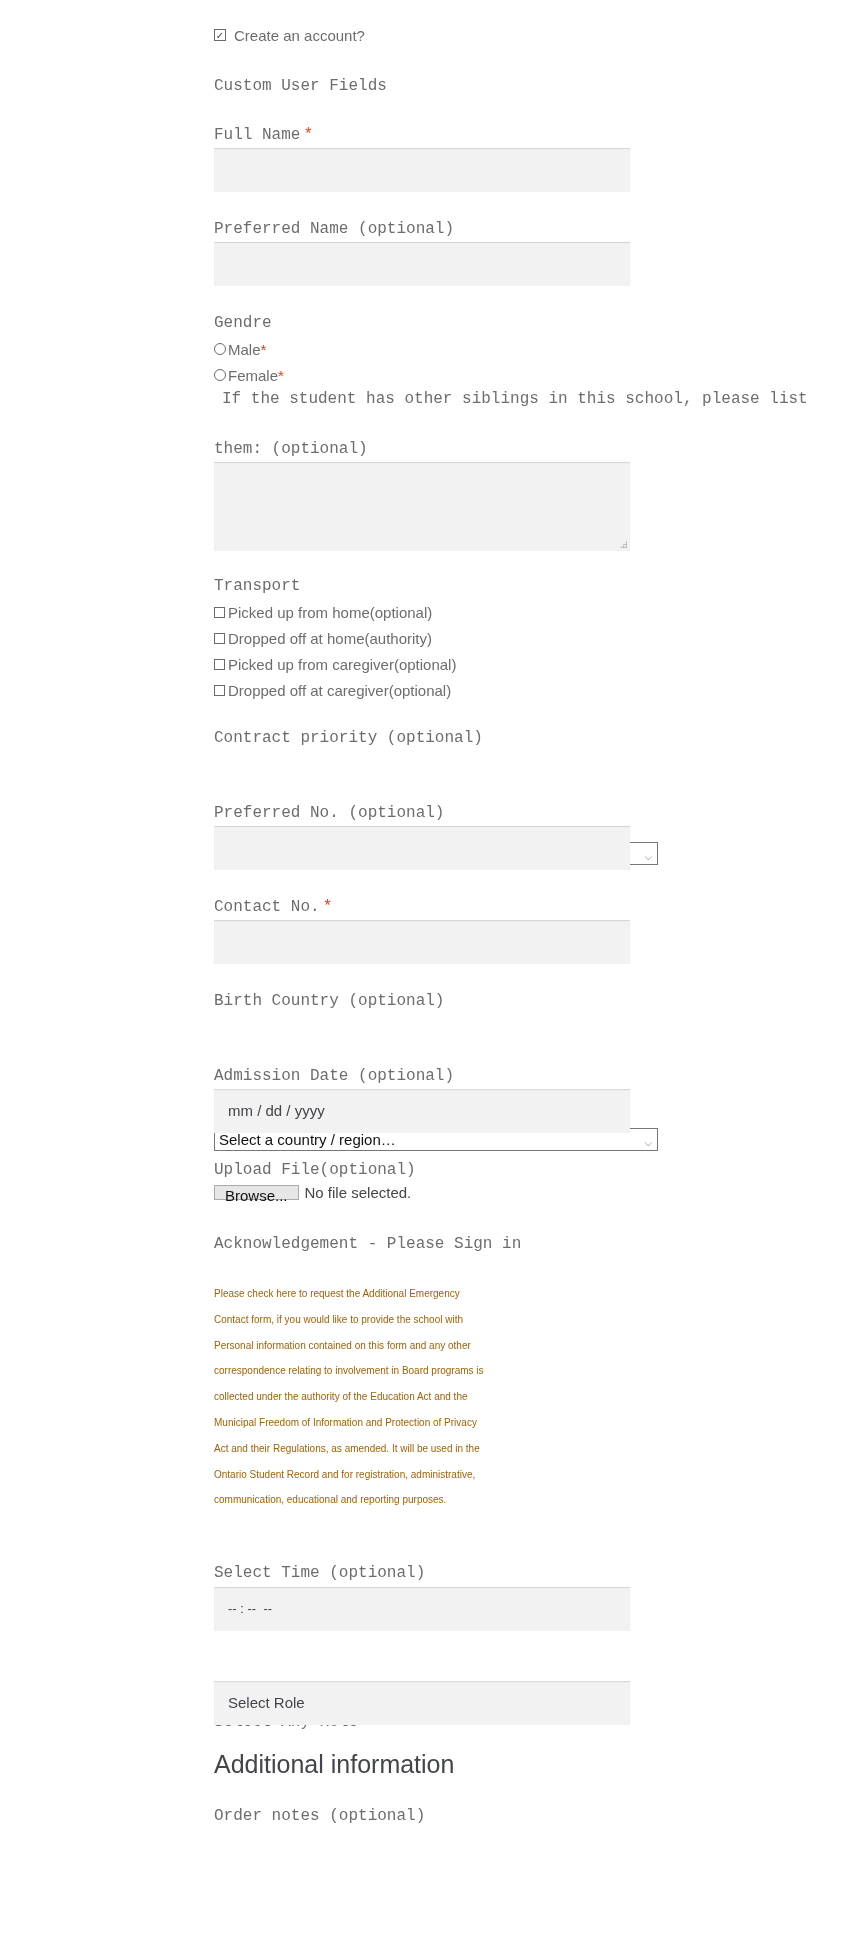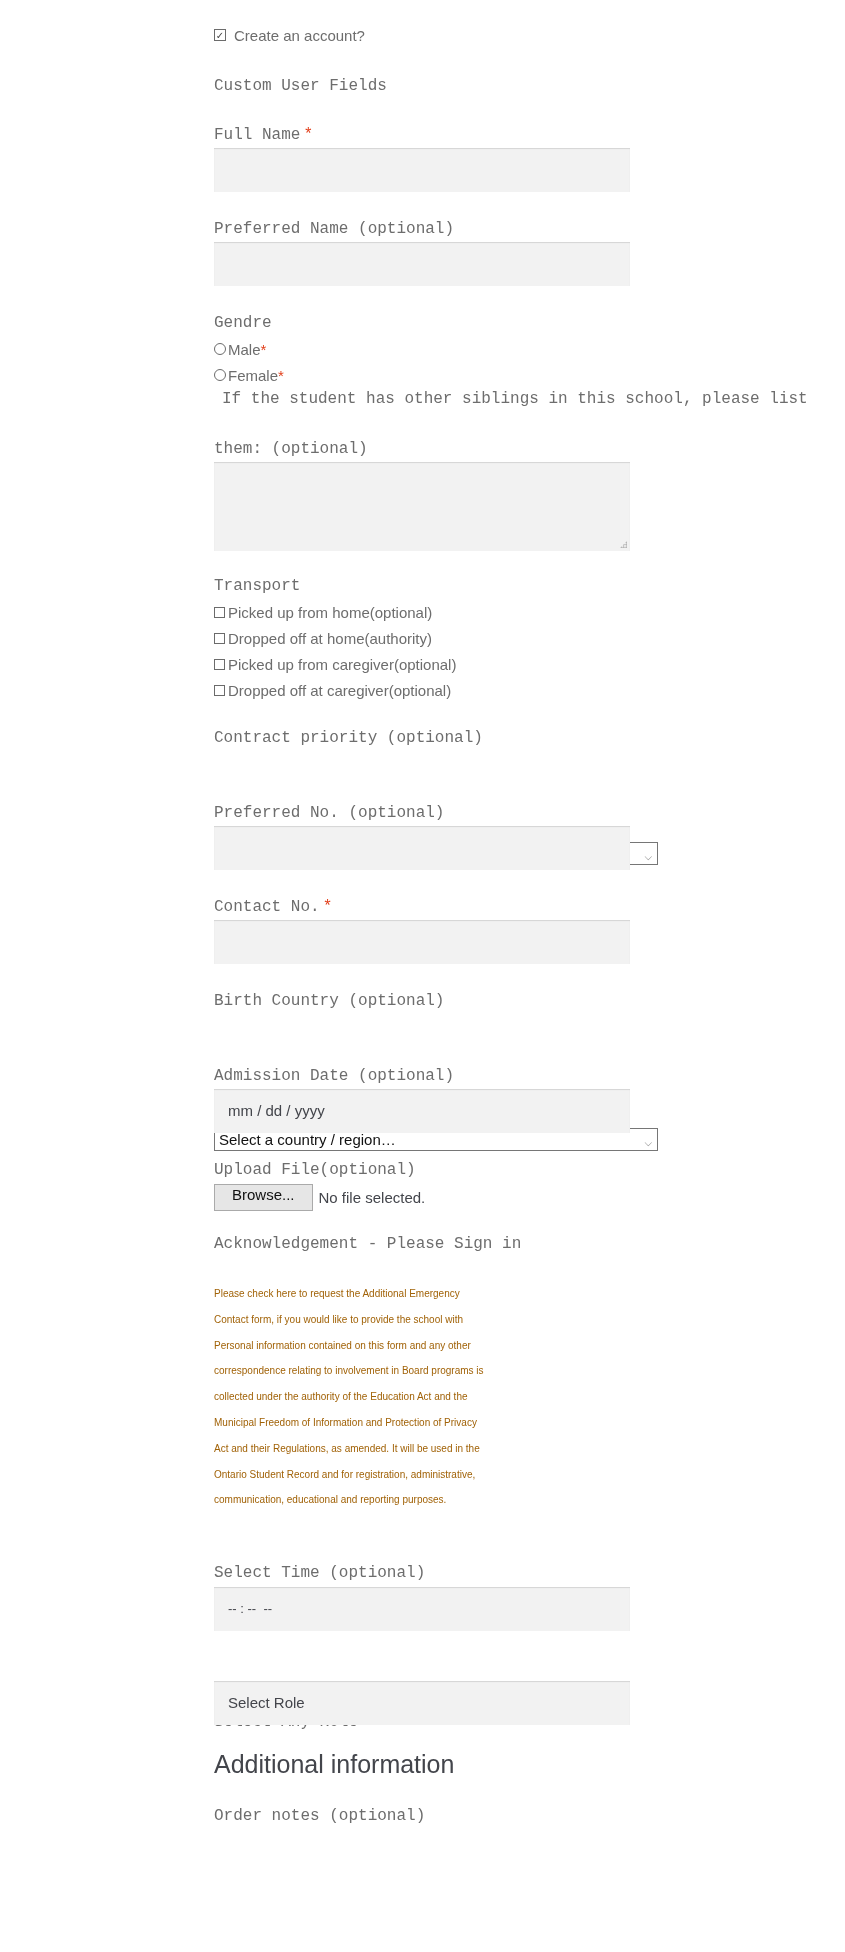--- a/index.html
+++ b/index.html
@@ -15,21 +15,21 @@
   .grip { position:absolute; right:3px; bottom:3px; width:7px; height:7px;
           background:
             radial-gradient(circle, #999 0.8px, transparent 1px) 0 0/2.5px 2.5px; opacity:.8;
           clip-path:polygon(100% 0,100% 100%,0 100%); }
   .sel { width:444px; height:23px; border:1px solid #767676; box-sizing:border-box; background:#fff; color:#111; font-size:15px; line-height:21px; padding-left:4px; position:relative; }
   .sel .chev { position:absolute; right:5px; top:3px; color:#8a8a8a; font-size:10px; }
   .opt-row { display:flex; align-items:center; height:20px; font-size:15px; color:#6d6d6d; }
   .cbx { width:11px; height:11px; border:1px solid #6b6b6b; box-sizing:border-box; margin-right:3px; background:#fff; display:inline-block; }
   .radio { width:12px; height:12px; border:1px solid #6b6b6b; border-radius:50%; box-sizing:border-box; margin-right:2px; display:inline-block; background:#fff; }
   .check-on { width:12px; height:12px; border:1px solid #6b6b6b; box-sizing:border-box; display:inline-flex; align-items:center; justify-content:center; font-size:10px; color:#444; margin-right:8px; }
-  .browse { display:inline-block; height:27px; padding:0 17px; border:1px solid #aaa; background:#e6e6e6; color:#111; font-size:15px; line-height:20px; box-sizing:border-box; }
+  .browse { display:inline-block; height:15px; padding:0 10px; border:1px solid #aaa; background:#e6e6e6; color:#111; font-size:15px; line-height:20px; box-sizing:border-box; }
   .para { width:420px; font-size:10px; line-height:25.8px; color:#a16207; }
   .h2 { font-size:25px; color:#43454b; font-weight:300; line-height:32px; }
 </style>
 </head>
 <body>
 
 <div class="form">
 
   <div class="abs opt-row" style="top:25px;">
     <span class="check-on">

